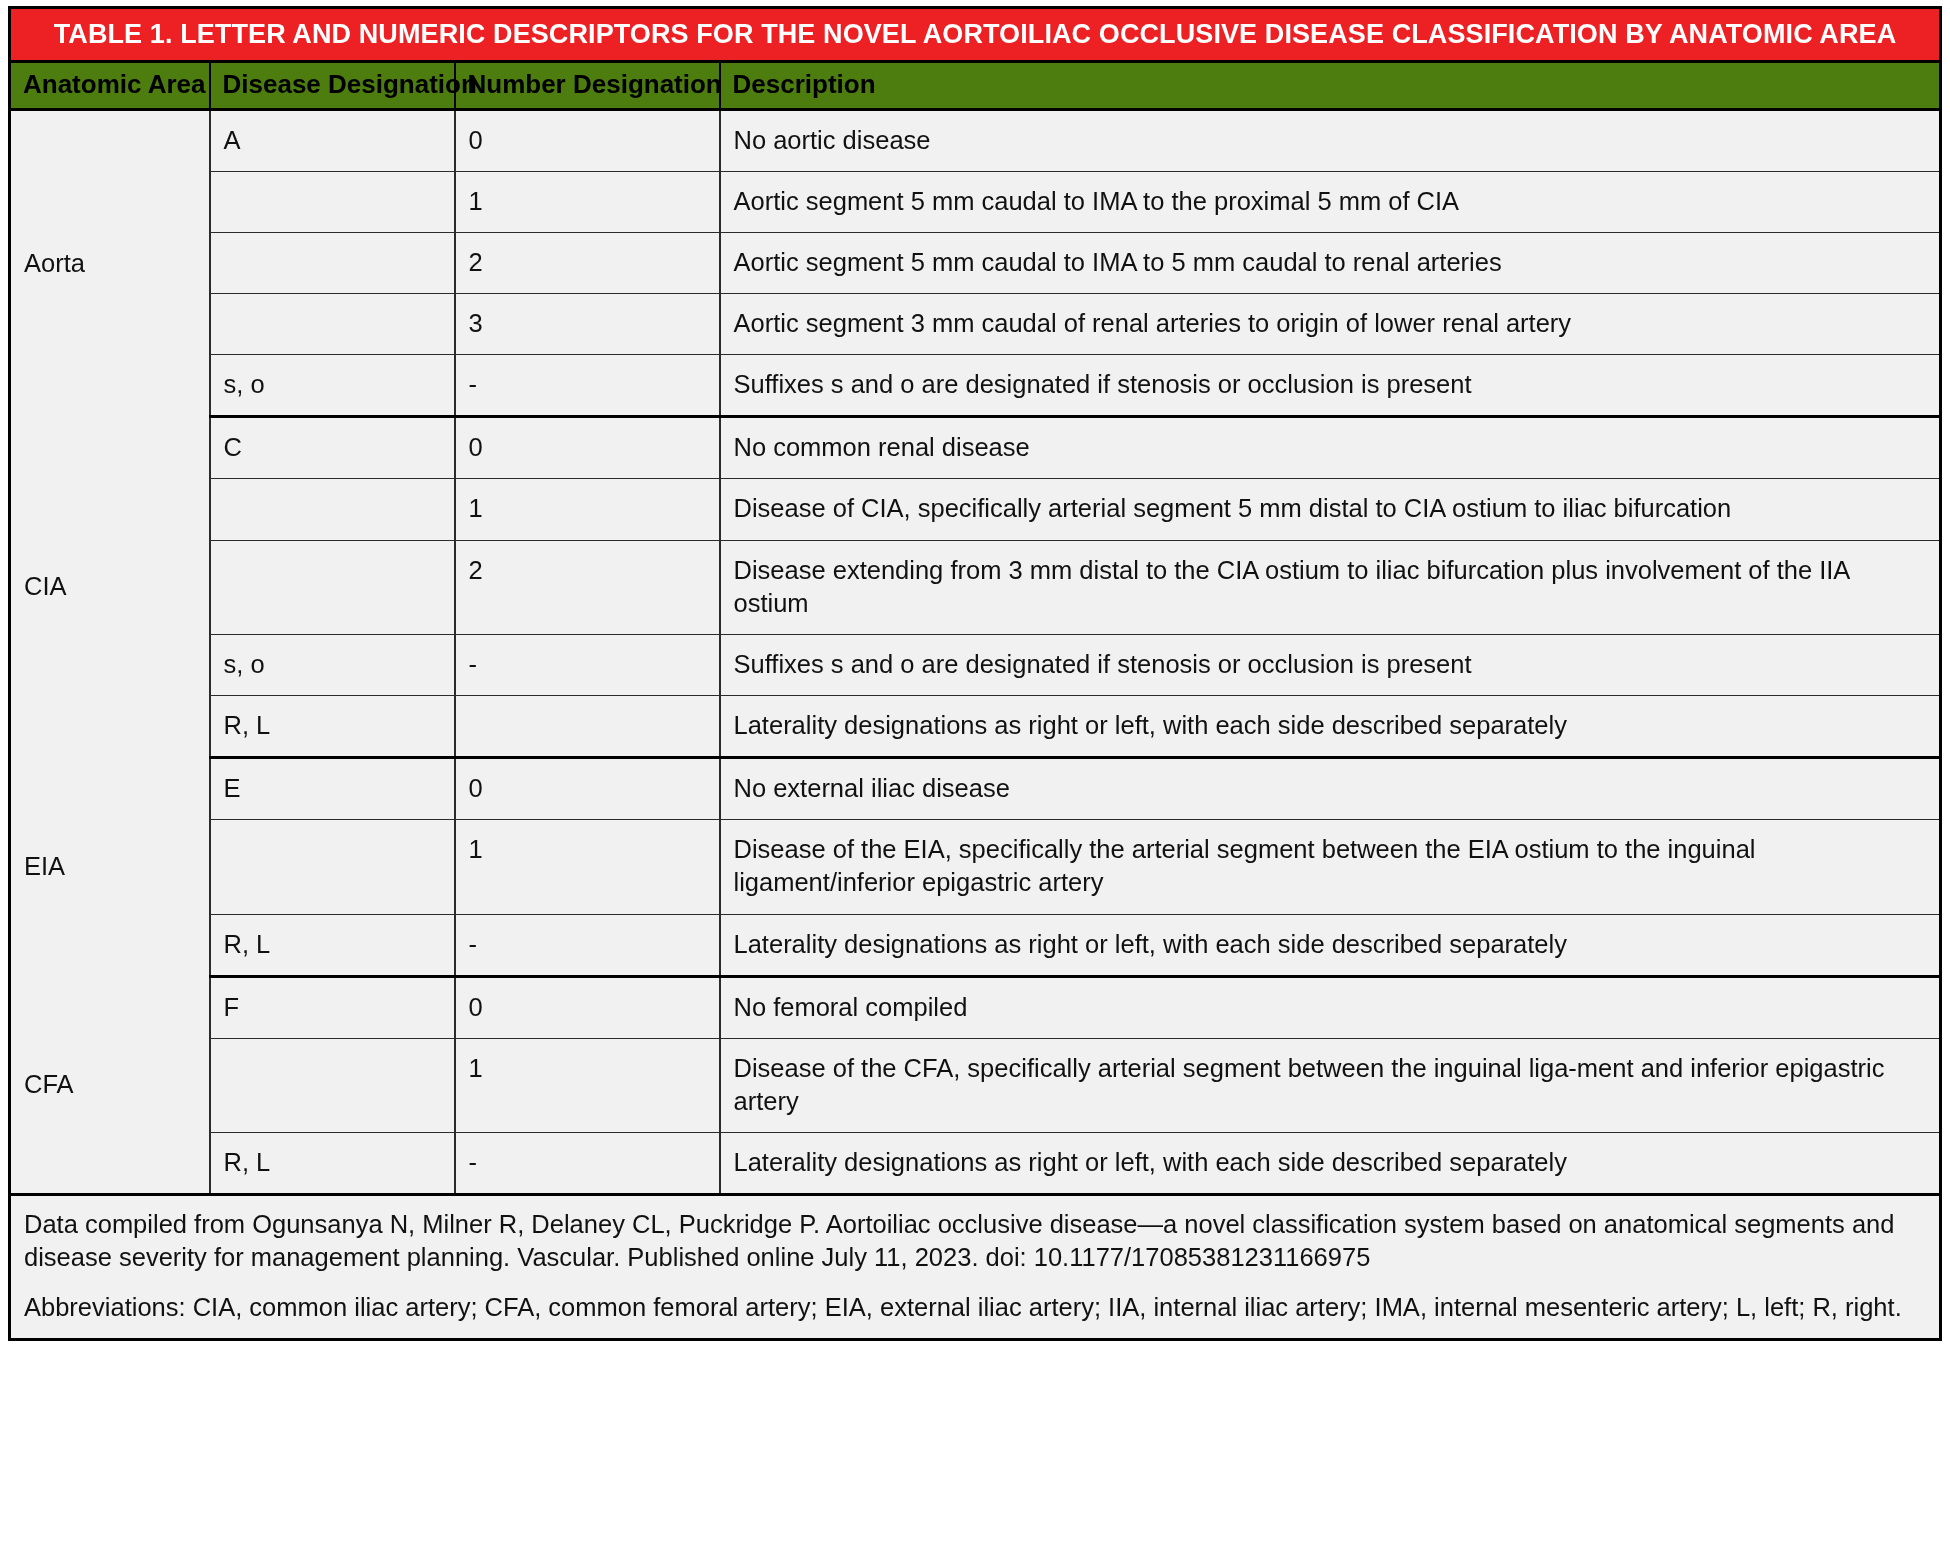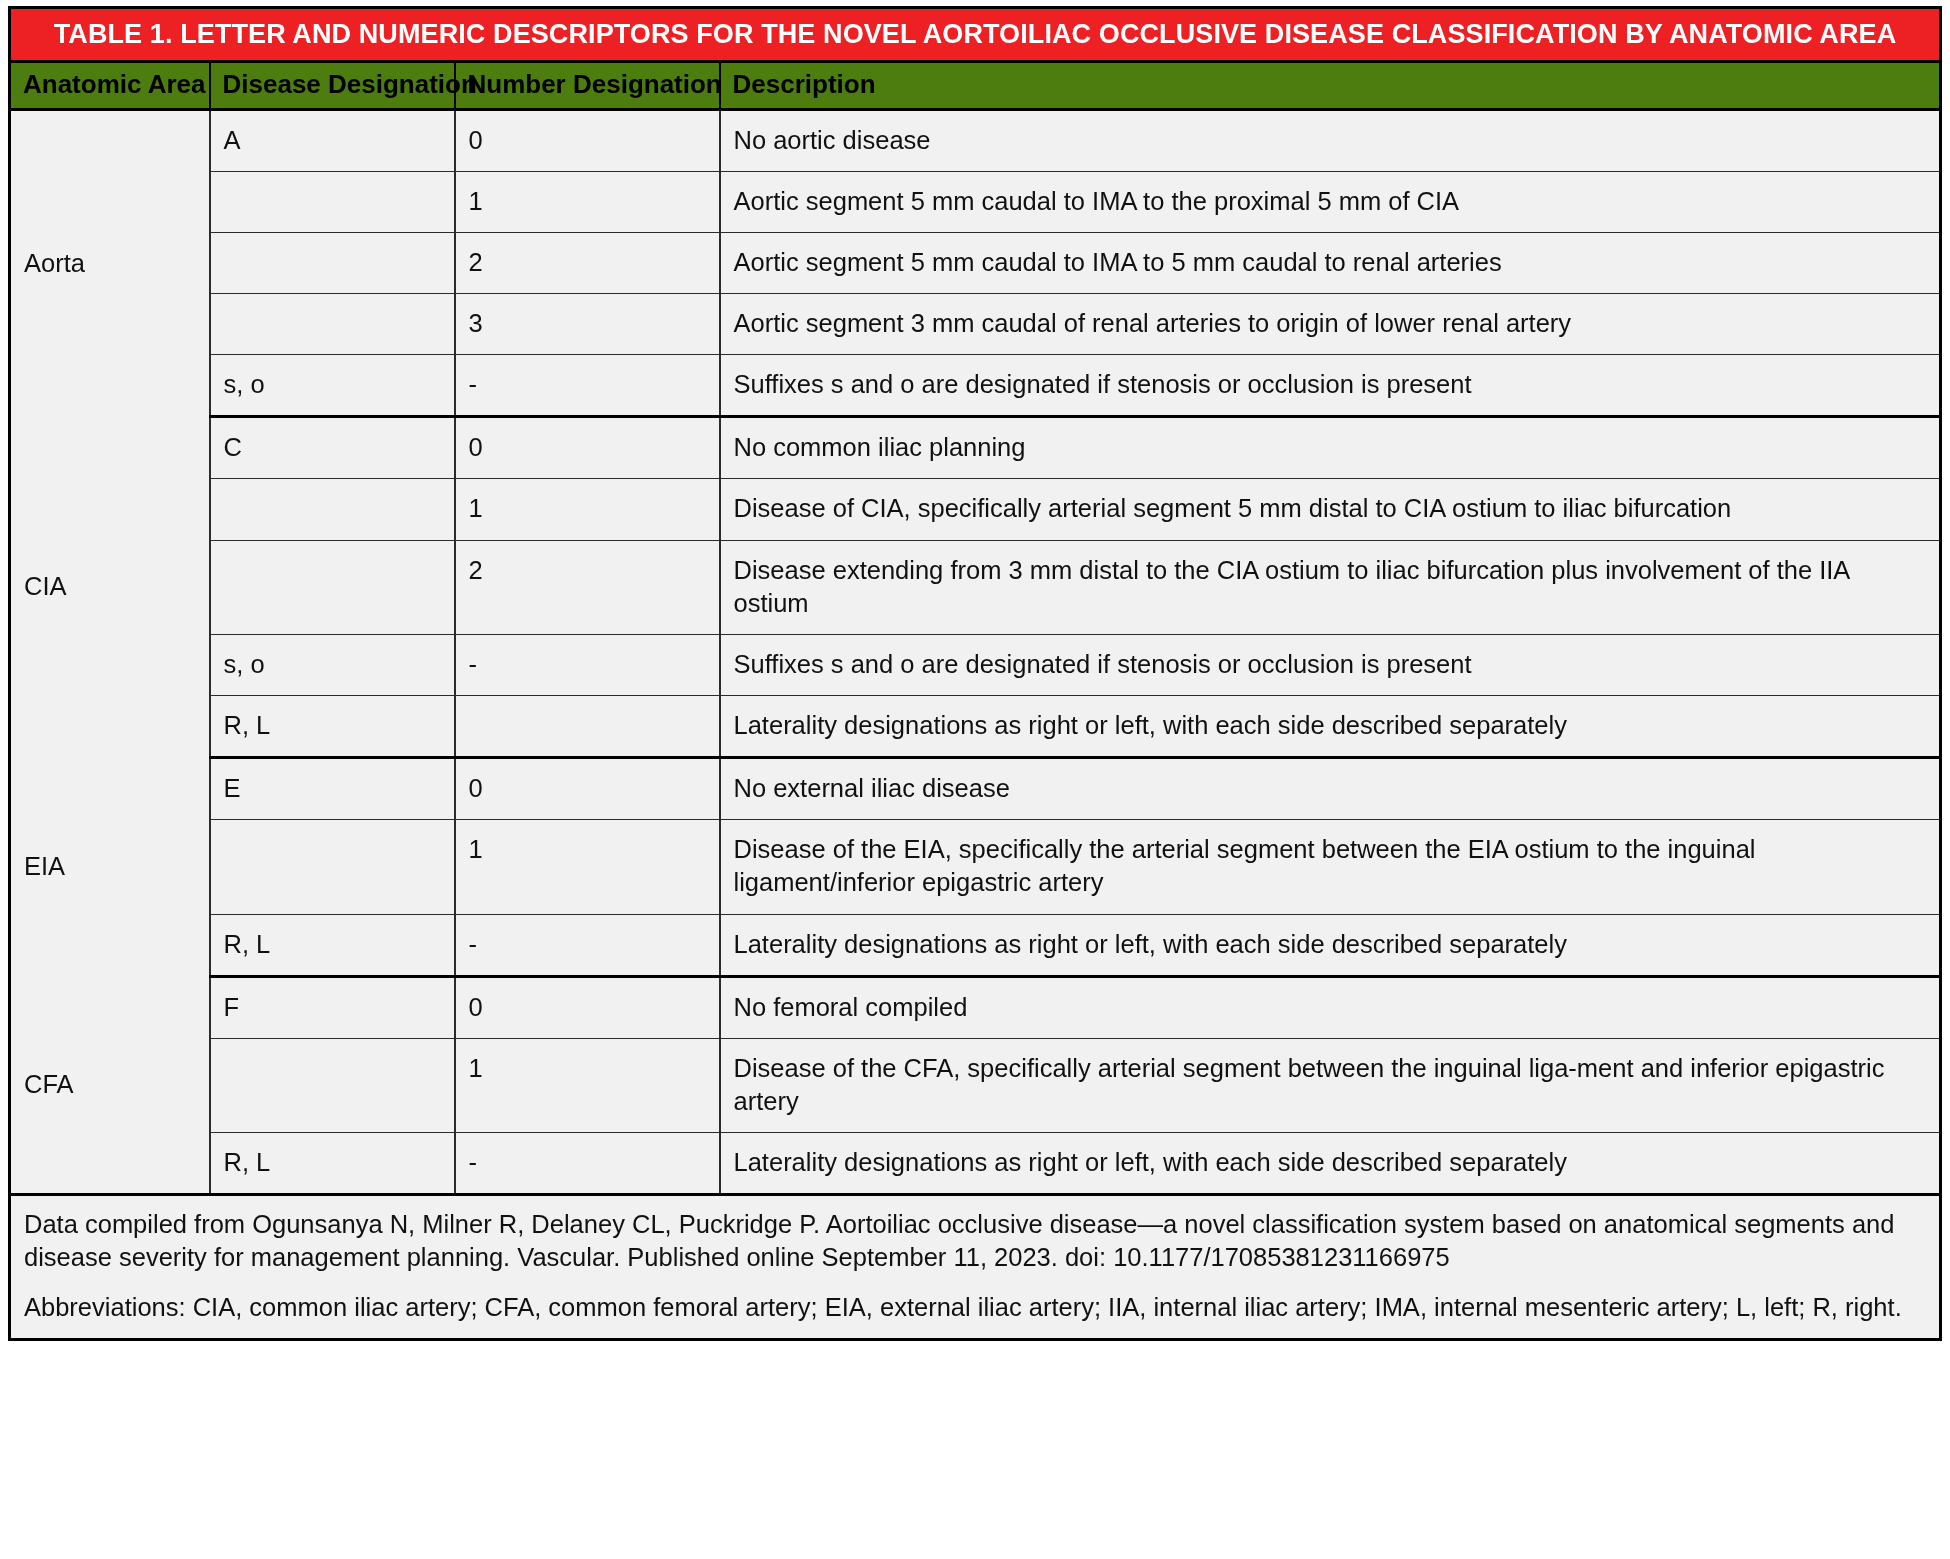--- a/index.html
+++ b/index.html
@@ -156,21 +156,21 @@
         </tr>
         <tr class="block-end">
           <td>s, o</td>
           <td>-</td>
           <td>Suffixes s and o are designated if stenosis or occlusion is present</td>
         </tr>
         <tr>
           <td class="area-cell" rowspan="5">CIA</td>
           <td>C</td>
           <td>0</td>
-          <td>No common iliac planning</td>
+          <td>No common renal disease</td>
         </tr>
         <tr>
           <td></td>
           <td>1</td>
           <td>Disease of CIA, specifically arterial segment 5 mm distal to CIA ostium to iliac bifurcation</td>
         </tr>
         <tr>
           <td></td>
           <td>2</td>
           <td>Disease extending from 3 mm distal to the CIA ostium to iliac bifurcation plus involvement of the IIA ostium</td>
@@ -215,19 +215,19 @@
         <tr class="block-end">
           <td>R, L</td>
           <td>-</td>
           <td>Laterality designations as right or left, with each side described separately</td>
         </tr>
       </tbody>
 
     <tfoot>
       <tr>
         <td class="footnote" colspan="4">
-          <p>Data compiled from Ogunsanya N, Milner R, Delaney CL, Puckridge P. Aortoiliac occlusive disease—a novel classification system based on anatomical segments and disease severity for management planning. Vascular. Published online September 11, 2023. doi: 10.1177/17085381231166975</p>
+          <p>Data compiled from Ogunsanya N, Milner R, Delaney CL, Puckridge P. Aortoiliac occlusive disease—a novel classification system based on anatomical segments and disease severity for management planning. Vascular. Published online July 11, 2023. doi: 10.1177/17085381231166975</p>
           <p>Abbreviations: CIA, common iliac artery; CFA, common femoral artery; EIA, external iliac artery; IIA, internal iliac artery; IMA, internal mesenteric artery; L, left; R, right.</p>
         </td>
       </tr>
     </tfoot>
   </table>
 </div>
 
 </body></html>

